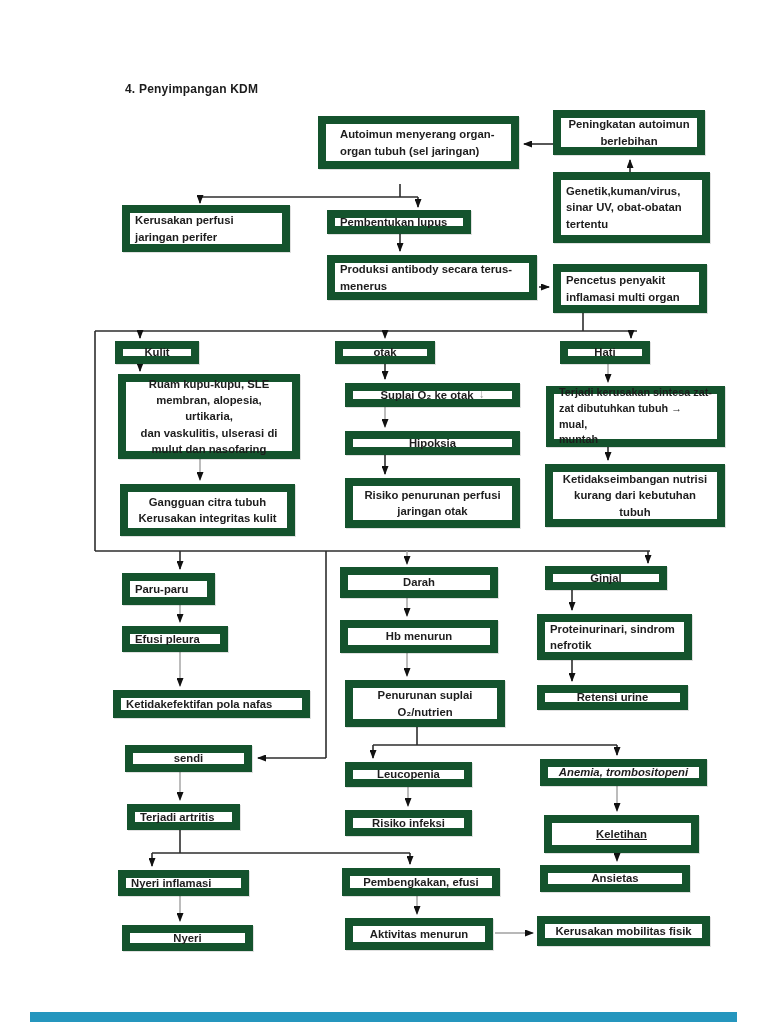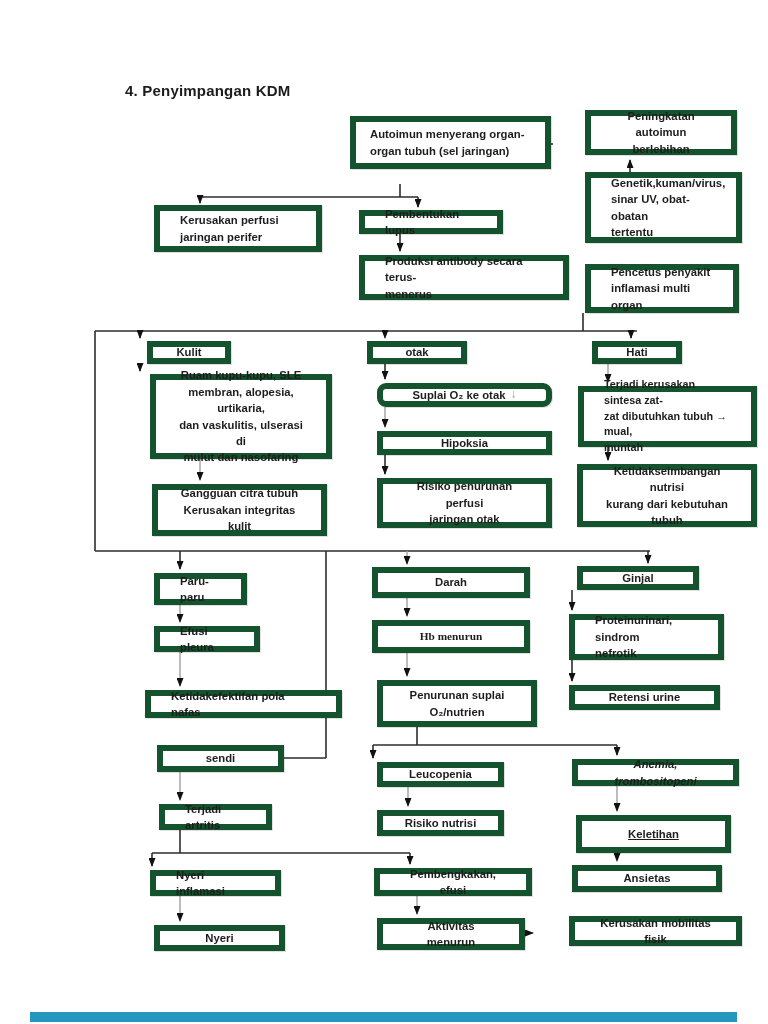--- a/index.html
+++ b/index.html
@@ -1,28 +1,28 @@
 <!DOCTYPE html>
 <html><head>
 <meta charset="utf-8">
 <style>
   html,body{margin:0;padding:0;background:#ffffff;}
   #page{
     position:relative;width:768px;height:1024px;background:#ffffff;overflow:hidden;
     font-family:"Liberation Sans","DejaVu Sans",sans-serif;
   }
   #title{
-    position:absolute;left:125px;top:82px;font-size:15px;font-weight:700;color:#1c1c1c;
+    position:absolute;left:125px;top:82px;font-size:12px;font-weight:700;color:#1c1c1c;
     letter-spacing:0.2px;
   }
   .node{
-    position:absolute;box-sizing:border-box;background:#ffffff;border:6px solid #14532d;
+    position:absolute;box-sizing:border-box;background:#ffffff;border:8px solid #14532d;
     color:#1d1d1d;font-size:11.3px;font-weight:700;line-height:1.45;
     display:flex;align-items:center;white-space:pre-line;
-    padding:2px 20px;box-shadow:1px 1px 0 rgba(0,0,0,0.12);margin-left:32px;
+    padding:2px 5px;box-shadow:1px 1px 0 rgba(0,0,0,0.12);
   }
   .node.c{justify-content:center;text-align:center;}
   .node .down-glyph{color:#9a9a9a;font-weight:400;margin-left:5px;font-size:12px;}
   svg.wires{position:absolute;left:0;top:0;pointer-events:none;}
   .ln{stroke:#2e2e2e;stroke-width:1.6;fill:none;}
   .lg{stroke:#a0a0a0;stroke-width:1.4;fill:none;}
   #footer-bar{position:absolute;left:30px;top:1012px;width:707px;height:10px;}
 </style>
 </head>
 <body>
@@ -111,52 +111,52 @@
 
   <div class="node c" style="left:115px;top:341px;width:84px;height:23px;">Kulit</div>
   <div class="node" style="left:118px;top:374px;width:182px;height:85px;text-align:center;">Ruam kupu-kupu, SLE
 membran, alopesia, urtikaria,
 dan vaskulitis, ulserasi di
 mulut dan nasofaring</div>
   <div class="node c" style="left:120px;top:484px;width:175px;height:52px;">Gangguan citra tubuh
 Kerusakan integritas kulit</div>
 
   <div class="node c" style="left:335px;top:341px;width:100px;height:23px;">otak</div>
-  <div class="node c" style="left:345px;top:383px;width:175px;height:24px;border-radius:9px;"><span>Suplai O₂ ke otak</span><span class="down-glyph">↓</span></div>
+  <div class="node c" style="left:345px;top:383px;width:175px;height:24px;"><span>Suplai O₂ ke otak</span><span class="down-glyph">↓</span></div>
   <div class="node c" style="left:345px;top:431px;width:175px;height:24px;">Hipoksia</div>
   <div class="node c" style="left:345px;top:478px;width:175px;height:50px;">Risiko penurunan perfusi
 jaringan otak</div>
 
   <div class="node c" style="left:560px;top:341px;width:90px;height:23px;">Hati</div>
   <div class="node" style="left:546px;top:386px;width:179px;height:61px;font-size:10.8px;">Terjadi kerusakan sintesa zat-
 zat dibutuhkan tubuh → mual,
 muntah</div>
   <div class="node c" style="left:545px;top:464px;width:180px;height:63px;">Ketidakseimbangan nutrisi
 kurang dari kebutuhan
 tubuh</div>
 
   <div class="node" style="left:122px;top:573px;width:93px;height:32px;">Paru-paru</div>
   <div class="node" style="left:122px;top:626px;width:106px;height:26px;">Efusi pleura</div>
   <div class="node" style="left:113px;top:690px;width:197px;height:28px;">Ketidakefektifan pola nafas</div>
 
   <div class="node c" style="left:340px;top:567px;width:158px;height:31px;">Darah</div>
-  <div class="node c" style="left:340px;top:620px;width:158px;height:33px;font-family:Liberation Serif, serif;">Hb menurun</div>
+  <div class="node c" style="left:340px;top:620px;width:158px;height:33px;">Hb menurun</div>
   <div class="node c" style="left:345px;top:680px;width:160px;height:47px;">Penurunan suplai
 O₂/nutrien</div>
 
   <div class="node c" style="left:545px;top:566px;width:122px;height:24px;">Ginjal</div>
   <div class="node" style="left:537px;top:614px;width:155px;height:46px;">Proteinurinari, sindrom
 nefrotik</div>
   <div class="node c" style="left:537px;top:685px;width:151px;height:25px;">Retensi urine</div>
 
   <div class="node c" style="left:125px;top:745px;width:127px;height:27px;">sendi</div>
   <div class="node" style="left:127px;top:804px;width:113px;height:26px;">Terjadi artritis</div>
 
   <div class="node c" style="left:345px;top:762px;width:127px;height:25px;">Leucopenia</div>
-  <div class="node c" style="left:345px;top:810px;width:127px;height:26px;">Risiko nutrisi</div>
+  <div class="node c" style="left:345px;top:810px;width:127px;height:26px;">Risiko infeksi</div>
   <div class="node c" style="left:540px;top:759px;width:167px;height:27px;font-style:italic;">Anemia, trombositopeni</div>
   <div class="node c" style="left:544px;top:815px;width:155px;height:38px;text-decoration:underline;">Keletihan</div>
   <div class="node c" style="left:540px;top:865px;width:150px;height:27px;">Ansietas</div>
 
   <div class="node" style="left:118px;top:870px;width:131px;height:26px;">Nyeri inflamasi</div>
   <div class="node c" style="left:122px;top:925px;width:131px;height:26px;">Nyeri</div>
   <div class="node c" style="left:342px;top:868px;width:158px;height:28px;">Pembengkakan, efusi</div>
   <div class="node c" style="left:345px;top:918px;width:148px;height:32px;">Aktivitas menurun</div>
   <div class="node c" style="left:537px;top:916px;width:173px;height:30px;">Kerusakan mobilitas fisik</div>
 

